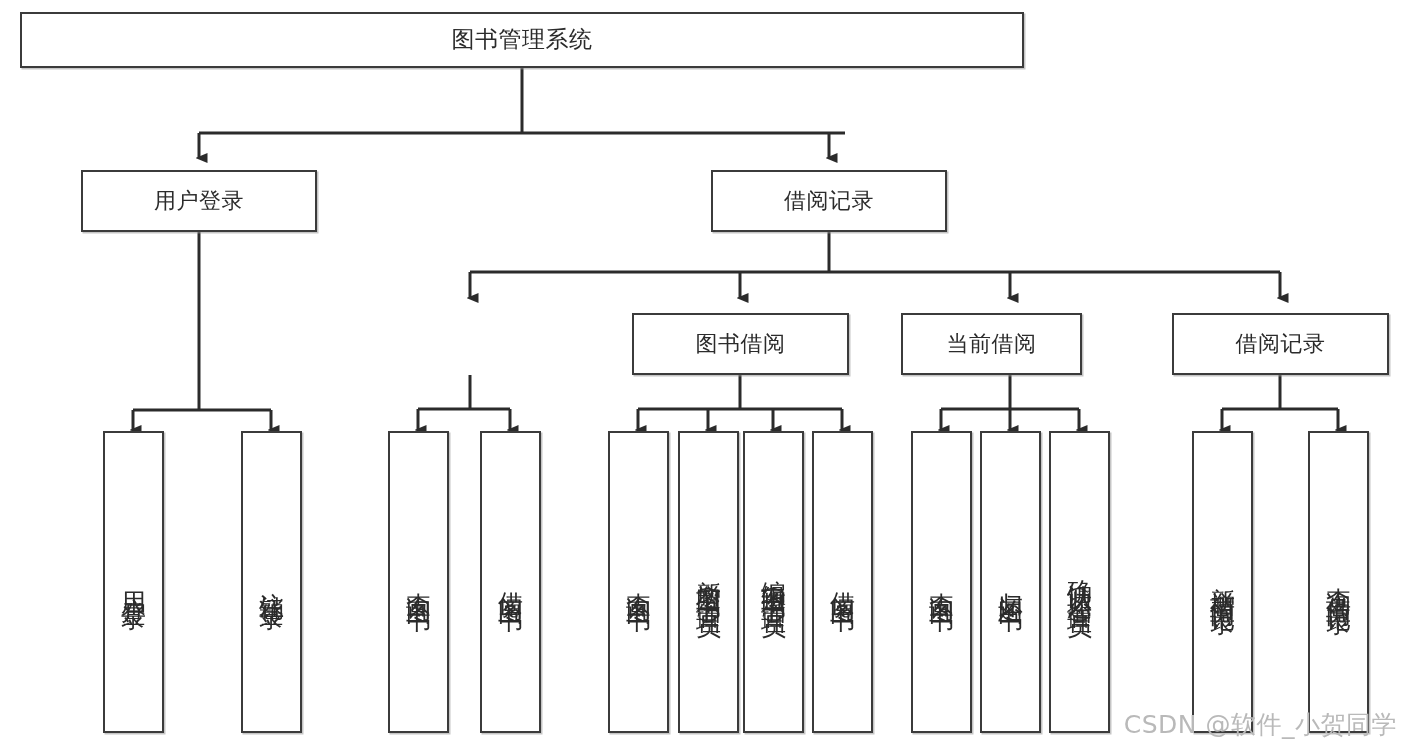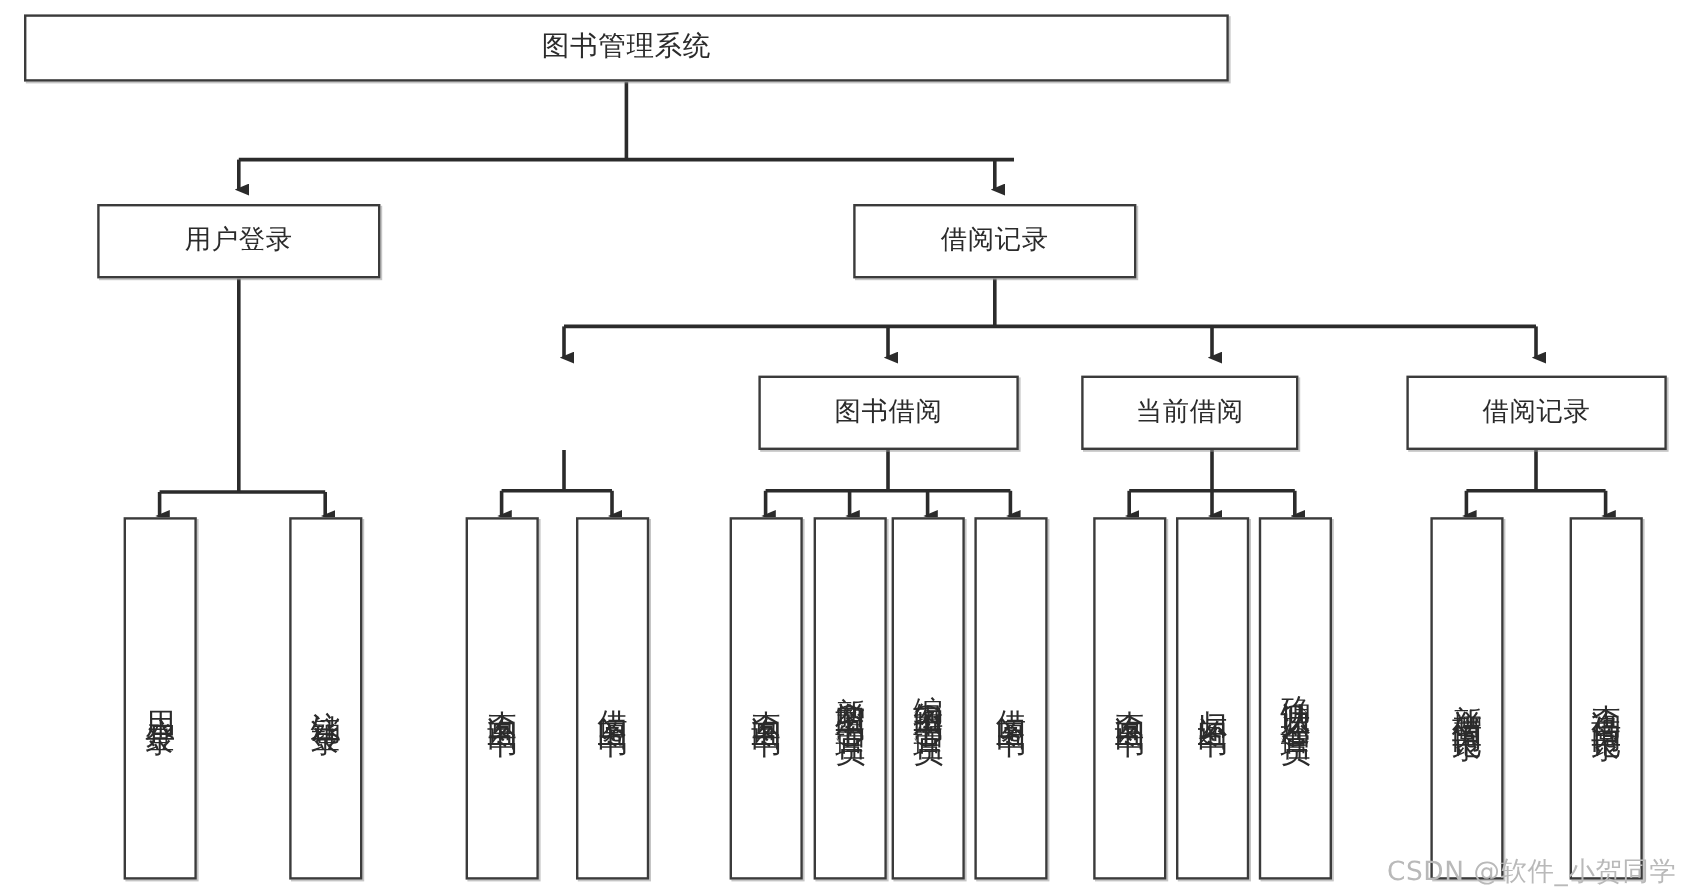--- a/index.html
+++ b/index.html
@@ -55,21 +55,21 @@
     text-orientation: upright;
     font-size: 25px;
     line-height: 1.0;
     letter-spacing: 5px;
     white-space: nowrap;
   }
   .watermark {
     position: absolute;
     right: 8px;
     bottom: 6px;
-    font-size: 22px;
+    font-size: 25px;
     color: #b9b9b9;
     white-space: nowrap;
     letter-spacing: 0.5px;
   }
 </style>
 </head>
 <body>
 
 <div id="canvas">
 

